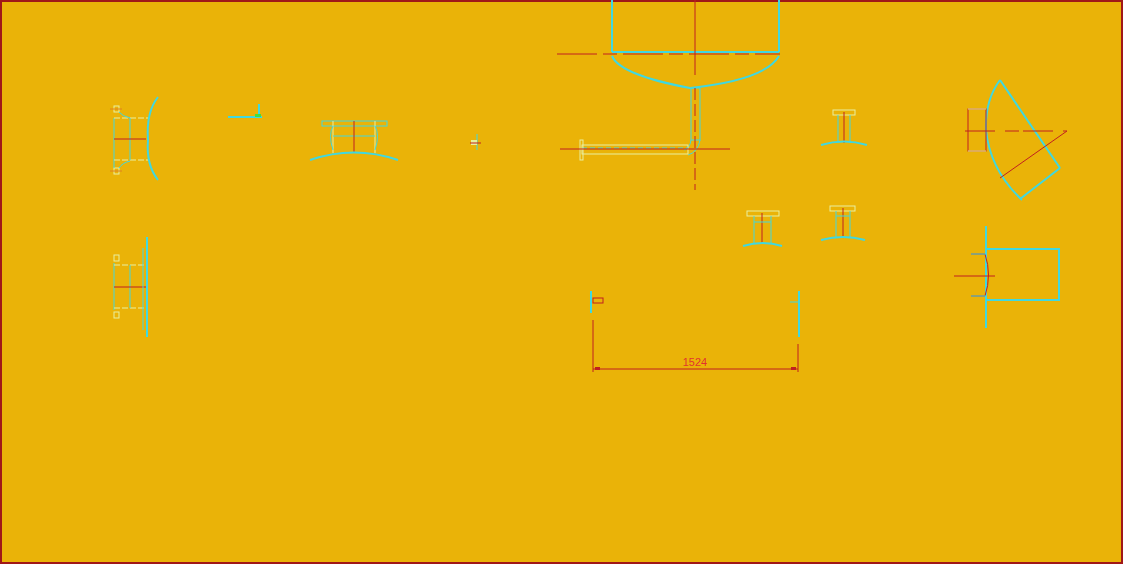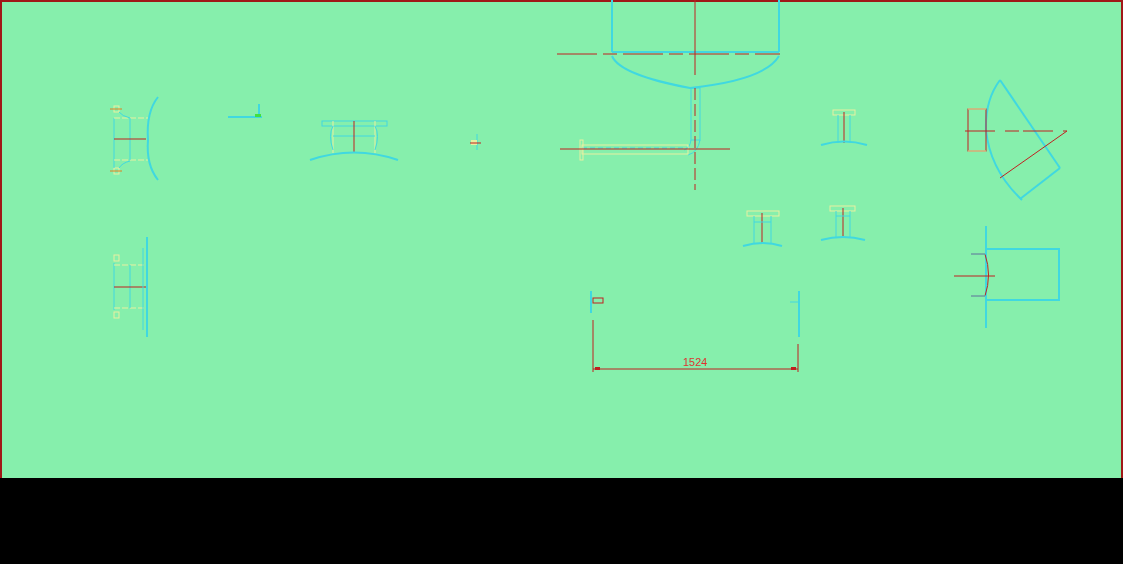--- a/index.html
+++ b/index.html
@@ -1,16 +1,16 @@
 <!DOCTYPE html>
 <html><head>
 <meta charset="utf-8">
 <style>
   html, body { margin: 0; padding: 0; background: #000; }
-  #canvas { position: relative; width: 1123px; height: 478px; background: #86efac; overflow: hidden; }
+  #canvas { position: relative; width: 1123px; height: 564px; background: #eab308; overflow: hidden; }
   svg { position: absolute; left: 0; top: 0; }
   .dim-text { font-family: "Liberation Sans", sans-serif; font-size: 11px; fill: #e03030; }
 </style>
 </head>
 <body>
 
 <div id="canvas">
 <svg width="1123" height="564" viewBox="0 0 1123 564">
 
   <rect x="1" y="1" width="1121" height="562" fill="none" stroke="#a01818" stroke-width="2"></rect>

